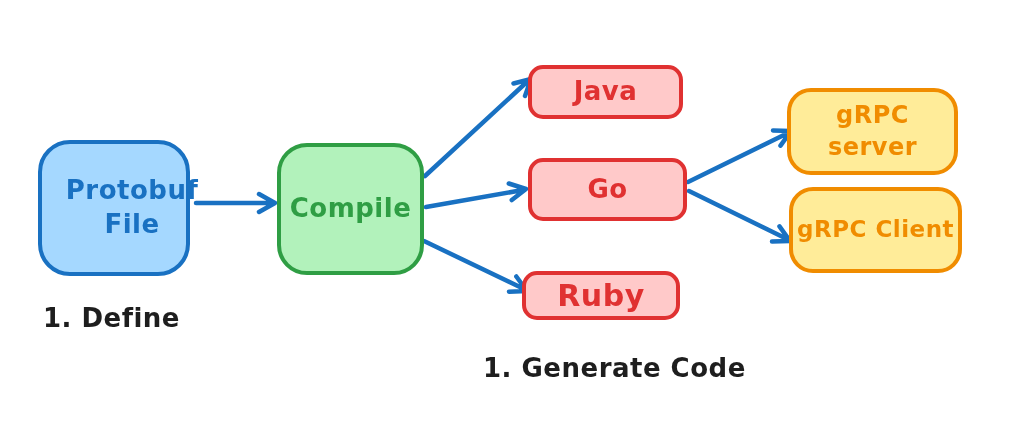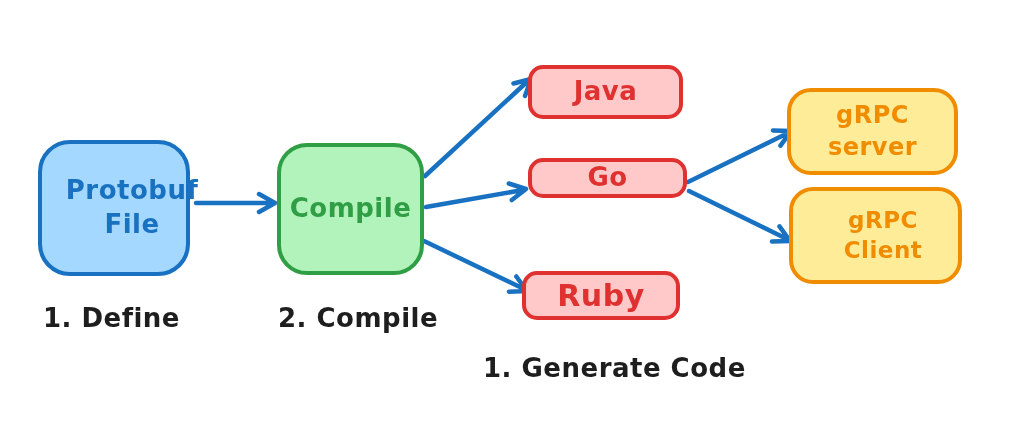--- a/index.html
+++ b/index.html
@@ -100,37 +100,36 @@
   </div>
 
   <div class="node green" style="left:277px; top:143px; width:147px; height:132px; border-radius:30px; font-size:26px;">
     <span class="node-label">Compile</span>
   </div>
 
   <div class="node red" style="left:528px; top:65px; width:155px; height:54px; border-radius:15px; font-size:26px;">
     <span class="node-label">Java</span>
   </div>
 
-  <div class="node red" style="left:528px; top:158px; width:159px; height:40px; border-radius:15px; font-size:26px;">
+  <div class="node red" style="left:528px; top:158px; width:159px; height:63px; border-radius:15px; font-size:26px;">
     <span class="node-label">Go</span>
   </div>
 
   <div class="node red" style="left:522px; top:271px; width:158px; height:49px; border-radius:15px; font-size:30px;">
     <span class="node-label">Ruby</span>
   </div>
 
   <div class="node yellow" style="left:787px; top:88px; width:171px; height:87px; border-radius:24px; font-size:24px;">
     <span class="node-label">gRPC
 server</span>
   </div>
 
-  <div class="node yellow" style="left:789px; top:187px; width:173px; height:97px; border-radius:24px; font-size:23px;padding-left:15px;">
+  <div class="node yellow" style="left:789px; top:187px; width:173px; height:86px; border-radius:24px; font-size:23px;">
     <span class="node-label">gRPC Client</span>
   </div>
 
   <div class="step-label" style="left:40px; top:303px; width:140px;">1. Define</div>
 
-  <div class="step-label" style="left:278px; top:303px; width:145px;">2. Compile</div>
 
   <div class="step-label" style="left:483px; top:353px; width:250px;">1. Generate Code</div>
 
 
 </div>
 
 </body></html>

